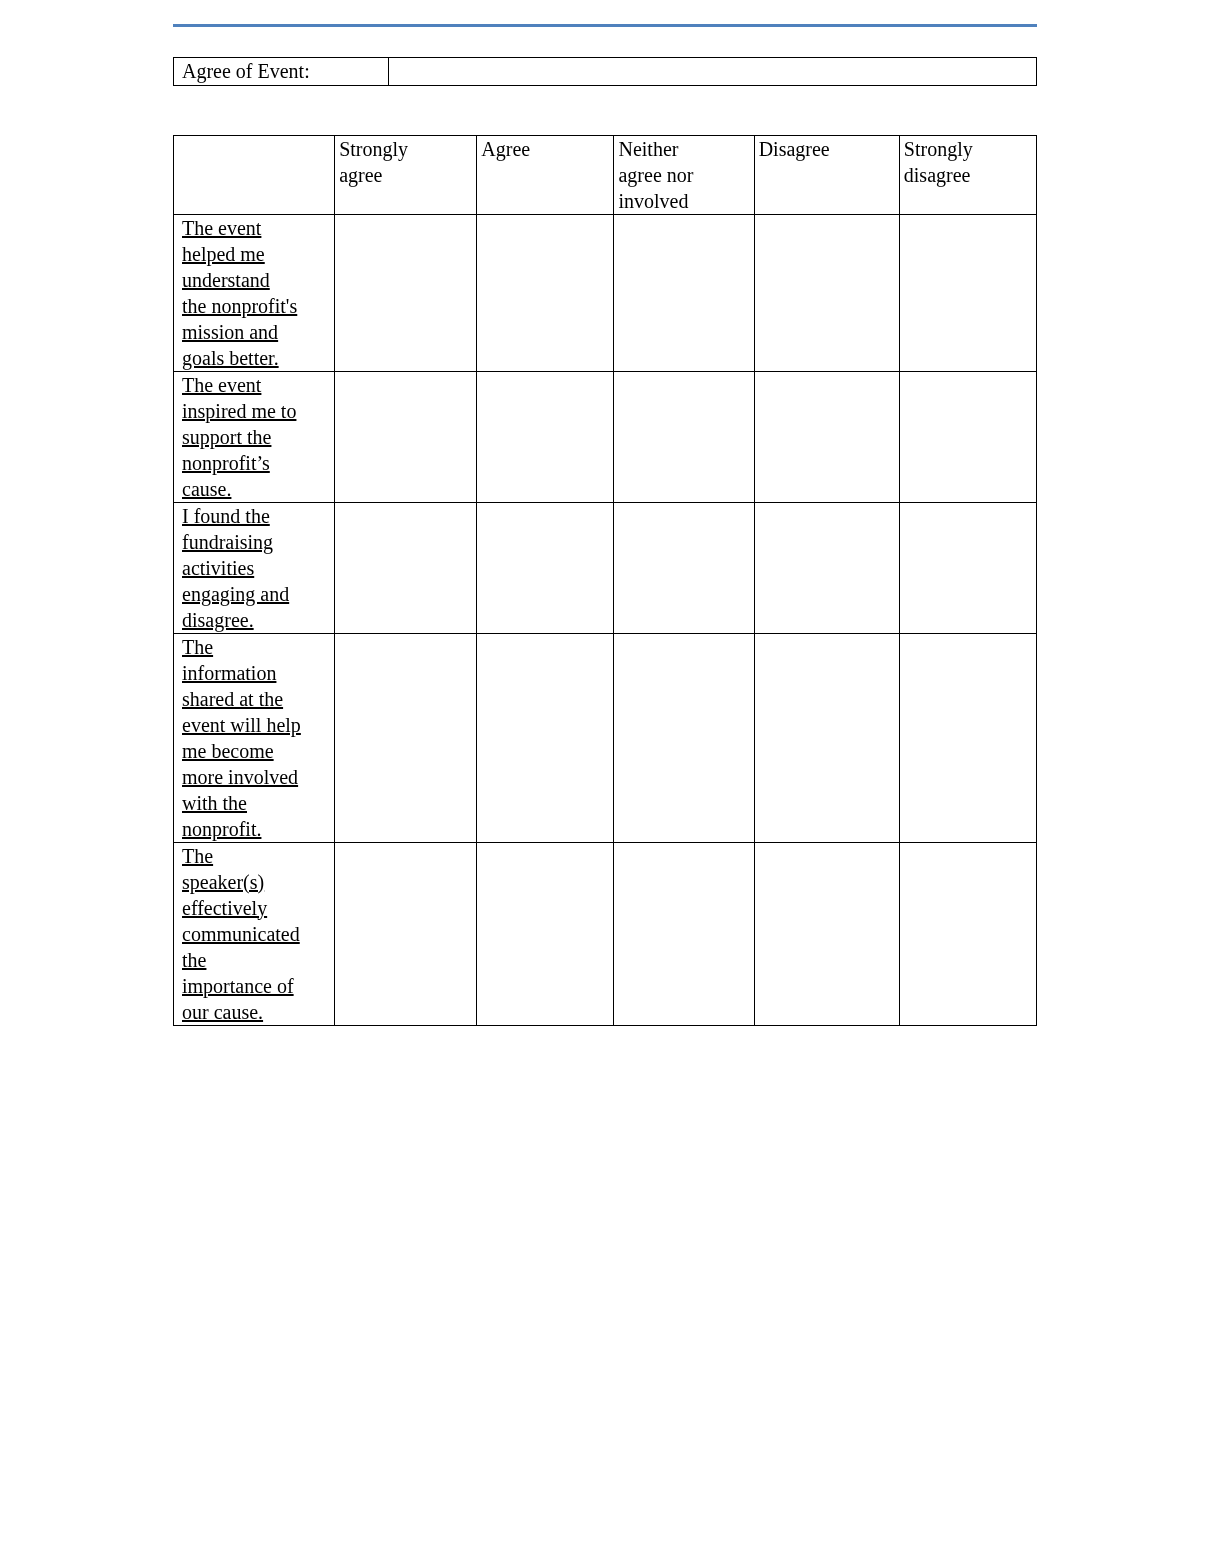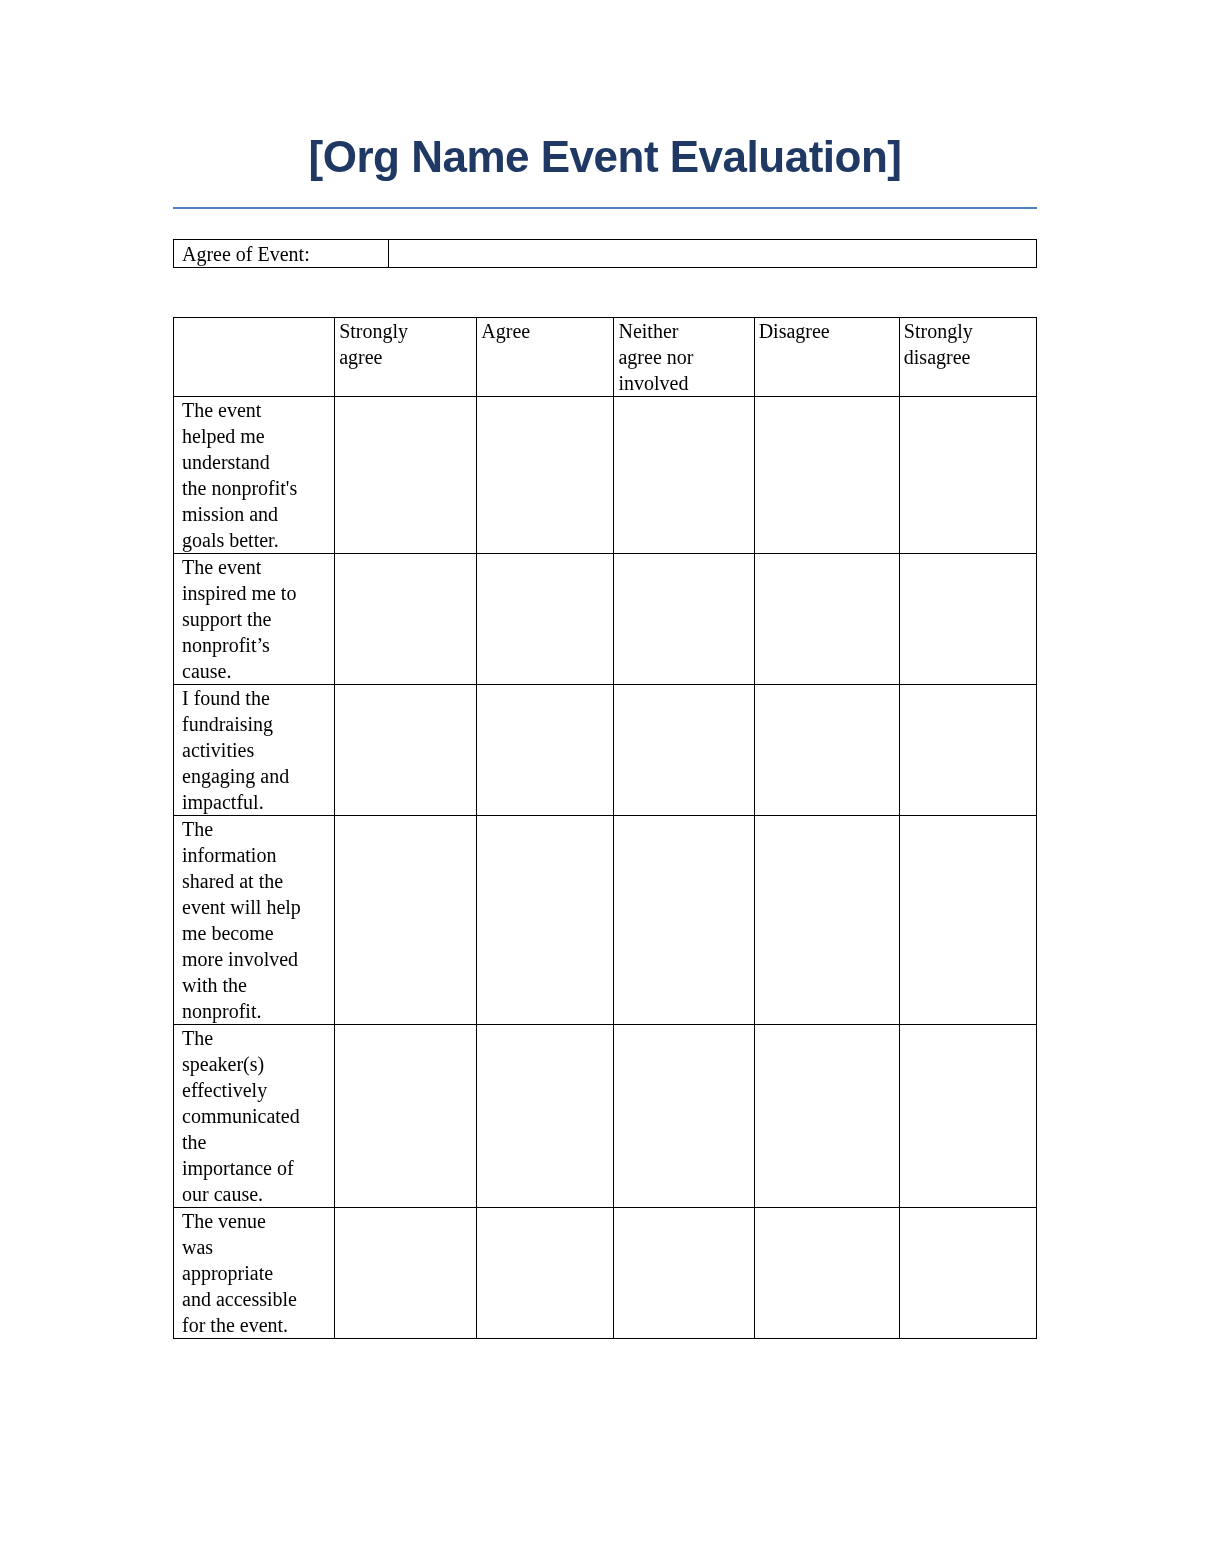--- a/index.html
+++ b/index.html
@@ -65,32 +65,32 @@
     font-weight: normal;
     text-align: left;
     vertical-align: top;
     padding: 0 4px;
     white-space: pre-line;
   }
   .survey-table th.stub-cell { padding: 0 8px; }
   .survey-table td {
     vertical-align: top;
     padding: 0 6px 0 8px;
+    text-decoration: underline;
   }
   .stmt-cell { white-space: pre-line; }
   .ans-cell { cursor: cell; }
   .header-row th { height: 78px; }
 </style>
 </head>
 <body>
 
 <div class="page">
   <div class="content">
 
-    <h1 class="doc-title">[Org Name Event Evaluation]</h1>
     <div class="title-rule"></div>
 
     <table class="name-table">
       <tbody>
         <tr>
           <td class="name-label">Agree of Event:</td>
           <td class="name-value"></td>
         </tr>
       </tbody>
     </table>
@@ -142,21 +142,21 @@
           <td class="ans-cell"></td>
           <td class="ans-cell"></td>
           <td class="ans-cell"></td>
           <td class="ans-cell"></td>
         </tr>
         <tr>
           <td class="stmt-cell">I found the
 fundraising
 activities
 engaging and
-impactful.</td>
+disagree.</td>
           <td class="ans-cell"></td>
           <td class="ans-cell"></td>
           <td class="ans-cell"></td>
           <td class="ans-cell"></td>
           <td class="ans-cell"></td>
         </tr>
         <tr>
           <td class="stmt-cell">The
 information
 shared at the
@@ -178,29 +178,17 @@
 communicated
 the
 importance of
 our cause.</td>
           <td class="ans-cell"></td>
           <td class="ans-cell"></td>
           <td class="ans-cell"></td>
           <td class="ans-cell"></td>
           <td class="ans-cell"></td>
         </tr>
-        <tr>
-          <td class="stmt-cell">The venue
-was
-appropriate
-and accessible
-for the event.</td>
-          <td class="ans-cell"></td>
-          <td class="ans-cell"></td>
-          <td class="ans-cell"></td>
-          <td class="ans-cell"></td>
-          <td class="ans-cell"></td>
-        </tr>
       </tbody>
     </table>
 
   </div>
 </div>
 
 </body></html>

